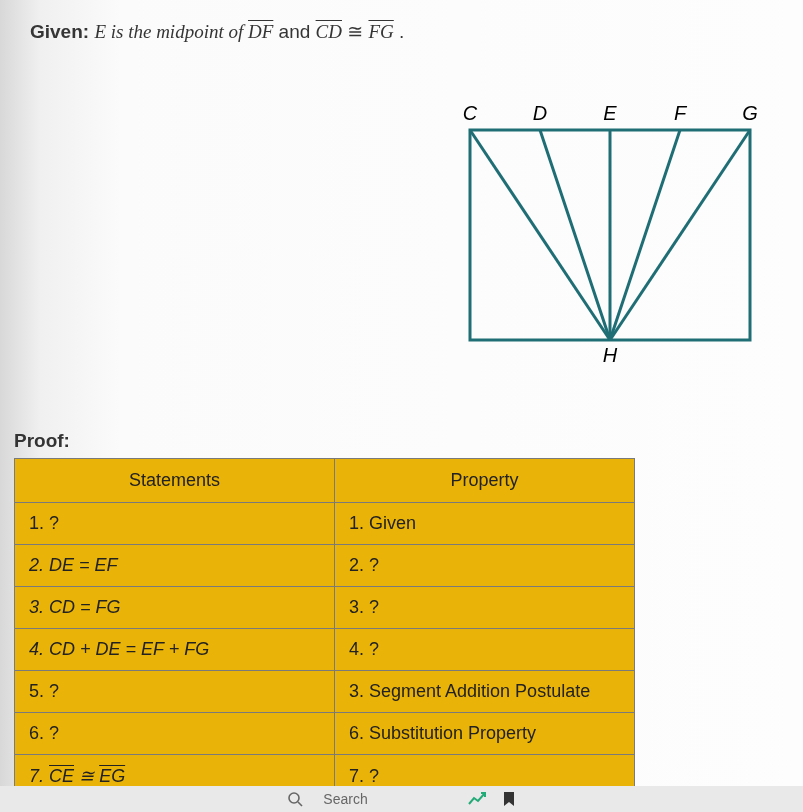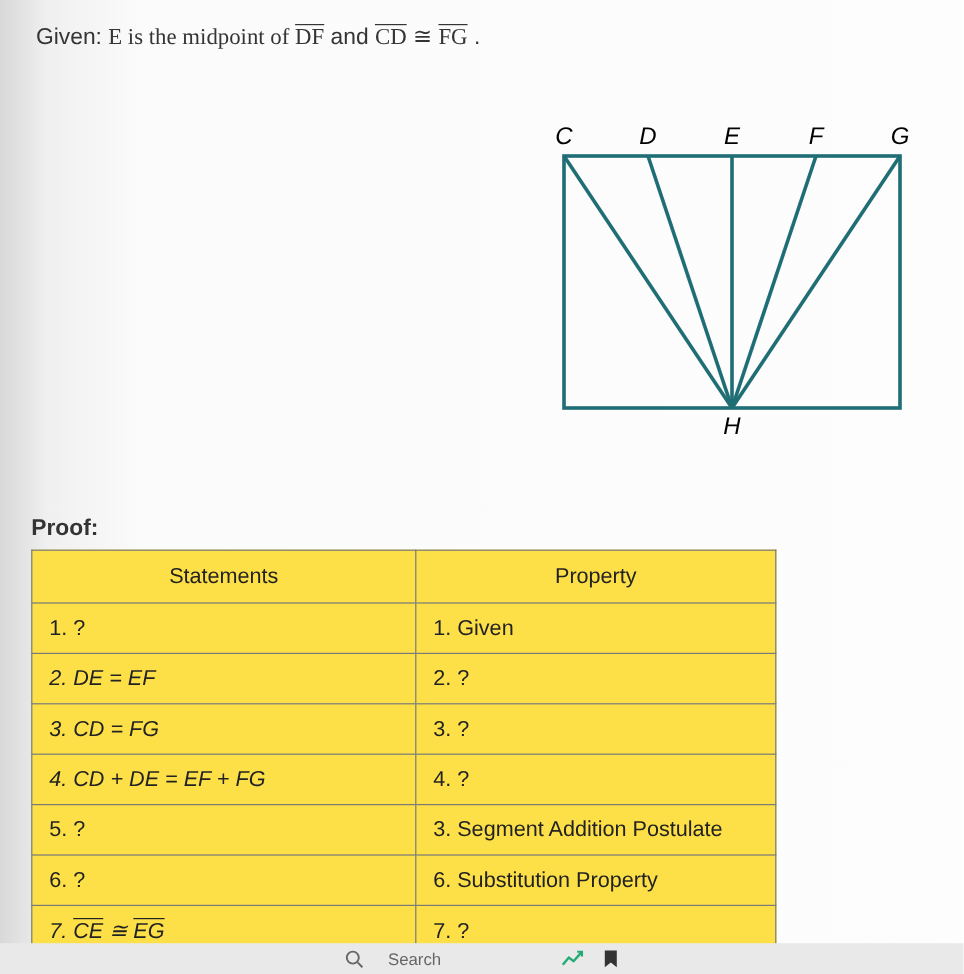--- a/index.html
+++ b/index.html
@@ -13,42 +13,42 @@
     overflow: hidden;
   }
   .page {
     padding: 18px 20px 0 30px;
   }
   .given-line, .prove-line {
     font-size: 19px;
     line-height: 1.5;
     color: #353535;
   }
-  .bold { font-weight: normal; }
-  .italic { font-family: 'Times New Roman', serif; }
+  .bold { font-weight: bold; }
+  .italic { font-style: italic; font-family: 'Times New Roman', serif; }
   .ovl { text-decoration: overline; }
   .figure-area {
     position: absolute;
     left: 450px;
     top: 100px;
   }
   .proof-area {
     position: absolute;
-    left: 26px;
+    left: 14px;
     top: 430px;
   }
   .proof-label {
     font-weight: bold;
     font-size: 19px;
     margin-bottom: 6px;
     color: #333;
   }
   table.proof {
     border-collapse: collapse;
-    background: #fde047;
+    background: #eab308;
     font-size: 18px;
     color: #222;
   }
   table.proof th, table.proof td {
     border: 1px solid #7a7a7a;
     padding: 10px 14px;
     text-align: left;
     vertical-align: middle;
   }
   table.proof th {

